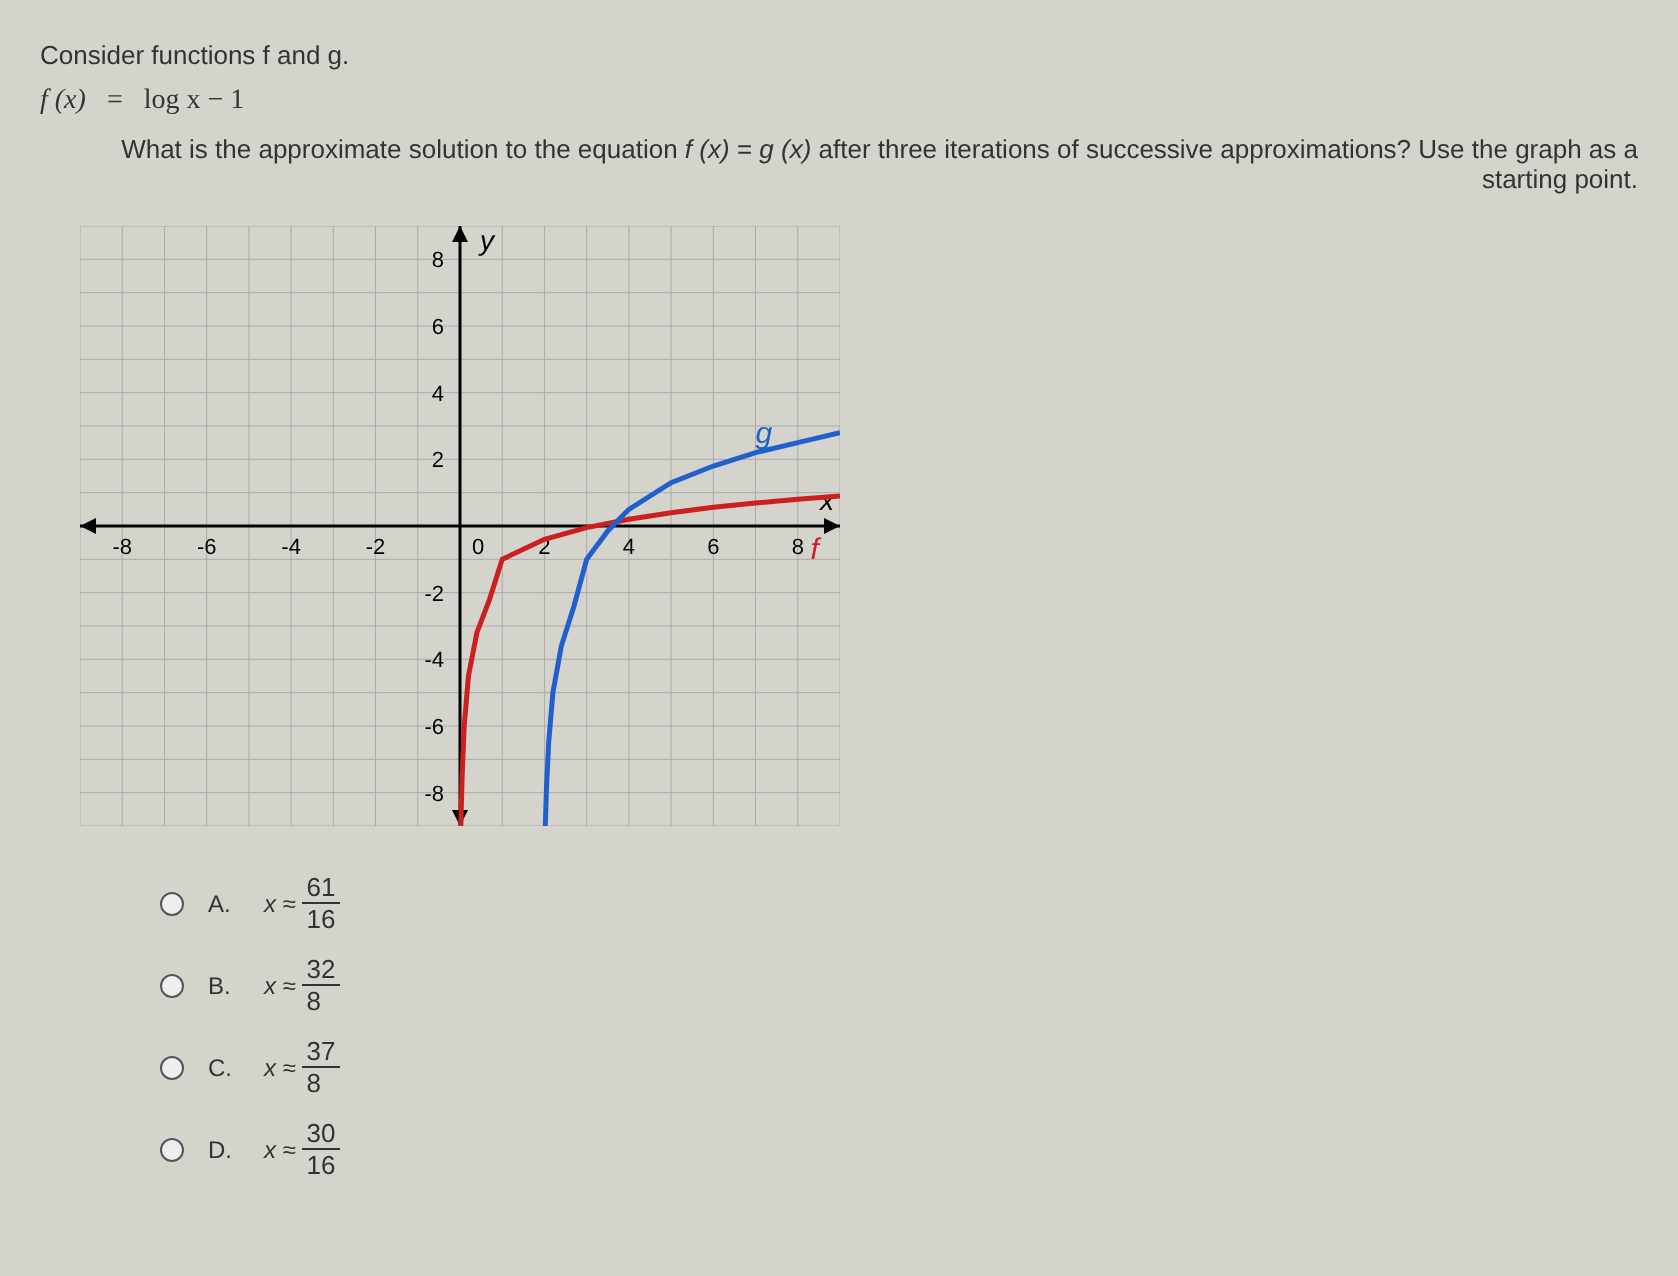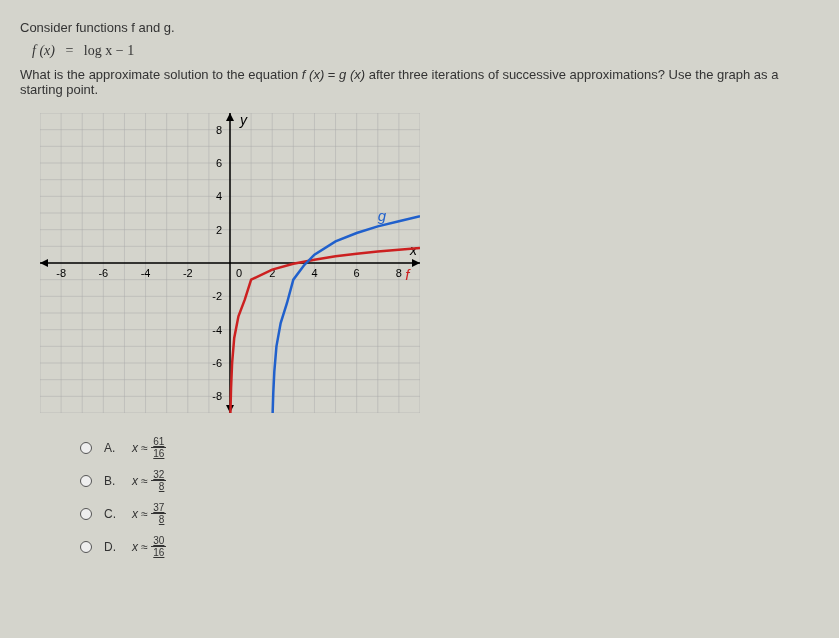--- a/index.html
+++ b/index.html
@@ -8,31 +8,31 @@
       background: #d4d4cc;
       padding: 20px;
       width: 839px;
       height: 638px;
       font-size: 13px;
       color: #333;
       position: relative;
     }
     .question-text { margin-bottom: 8px; }
     .equations { margin: 8px 0; font-family: 'Times New Roman', serif; font-size: 14px; }
-    .equations .row { margin: 2px 12px; }
-    .prompt { margin: 8px 0 16px 0; }
+    .equations .row { margin: 2px 0; }
+    .prompt { margin: 8px 0 16px 0; text-align: right; }
     .graph-container { margin: 10px 0 10px 20px; }
     .options { margin-top: 20px; margin-left: 60px; }
     .option-row { display: flex; align-items: center; margin: 10px 0; font-size: 12px; }
     .radio {
       width: 12px; height: 12px; border: 1px solid #555; border-radius: 50%;
       margin-right: 12px; background: #eee;
     }
     .opt-letter { margin-right: 12px; min-width: 16px; }
-    .frac { display: inline-block; text-align: right; vertical-align: middle; font-size: 10px; text-decoration: underline; }
+    .frac { display: inline-block; text-align: left; vertical-align: middle; font-size: 13px; }
     .frac .num { display: block; border-bottom: 1px solid #333; padding: 0 2px; }
     .frac .den { display: block; padding: 0 2px; }
     .math-ital { font-style: italic; }
     svg { background: transparent; }
   </style>
 </head>
 <body>
 
 <div class="question-text">Consider functions f and g.</div>
 

